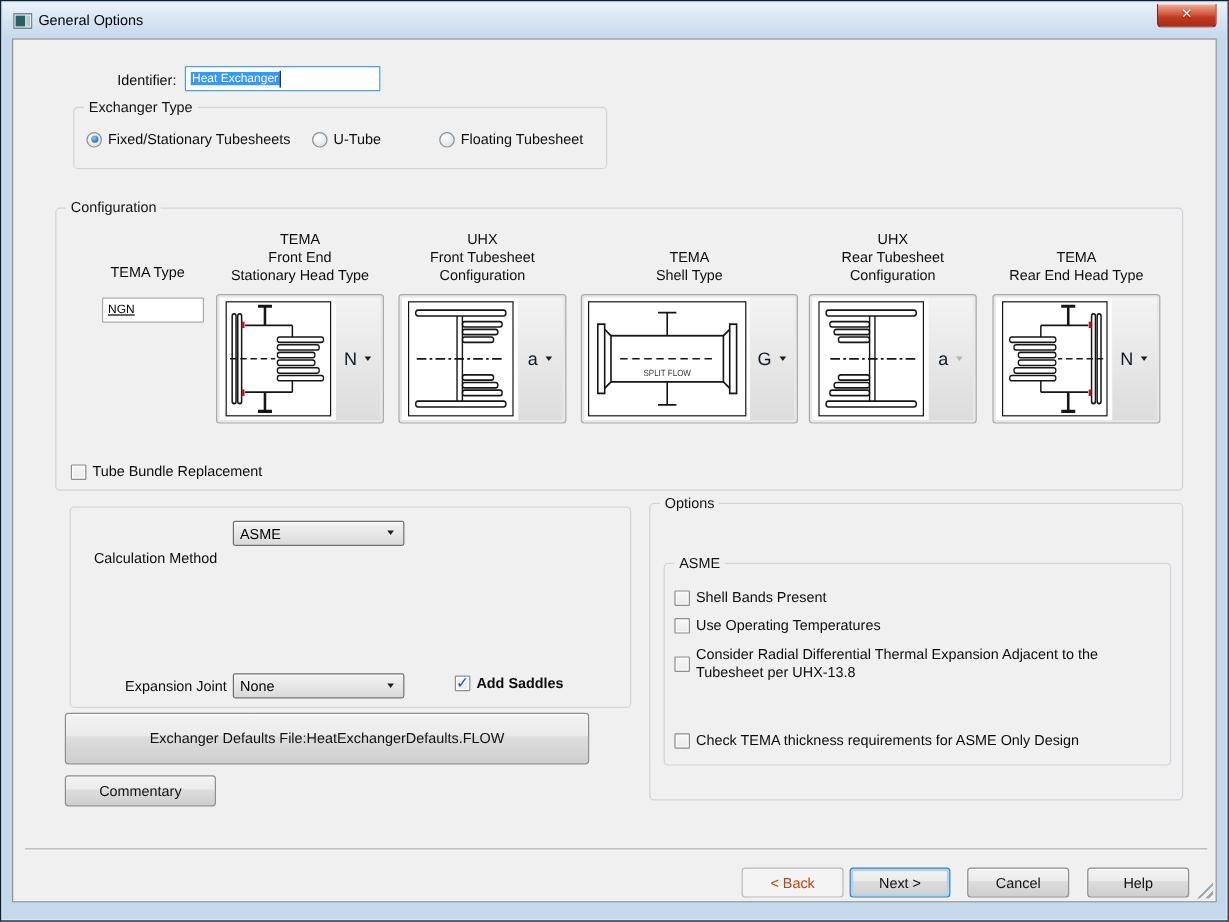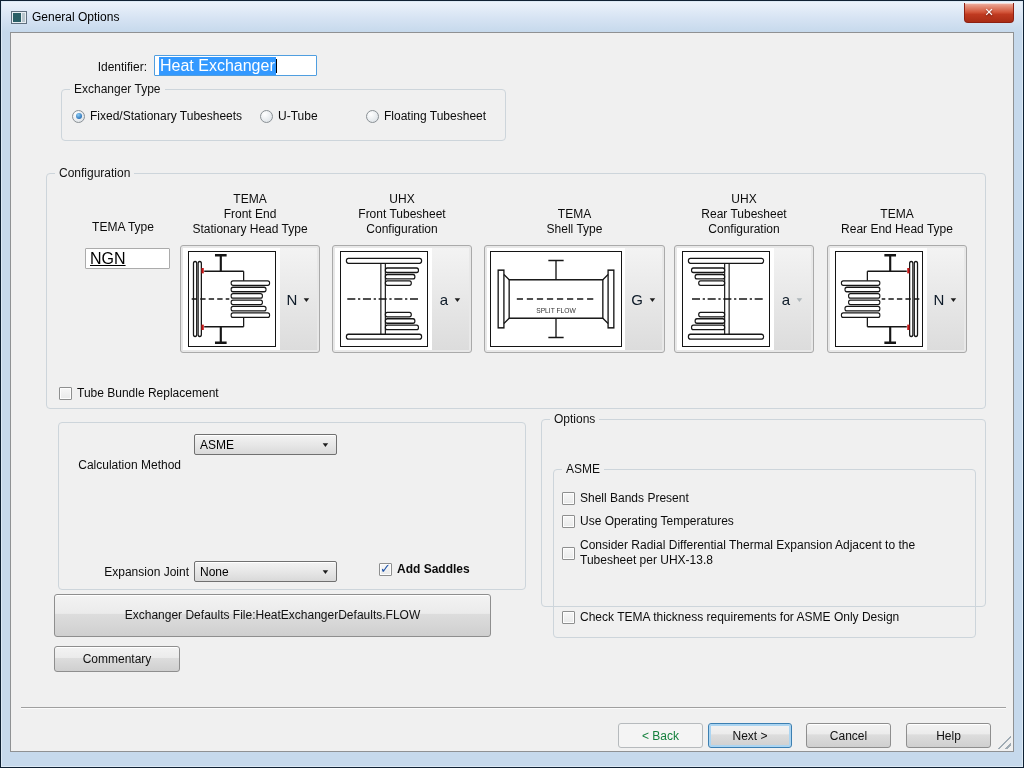--- a/index.html
+++ b/index.html
@@ -20,21 +20,21 @@
     background:#f0f0f0;border:1px solid #8f9193;}
   .lbl{font-size:12px;color:#0c0c0c;line-height:14px;}
   .right{text-align:right;}
   .center{text-align:center;}
   
   .gb{position:absolute;border:1px solid #cdd5db;border-radius:4px;}
   .gb>legend{position:absolute;top:-8px;left:8px;background:#f0f0f0;padding:0 4px;
     font-size:12px;color:#111;line-height:15px;}
   
   .textbox{position:absolute;background:#fff;border:1px solid #ababab;border-radius:1px;
-    display:flex;align-items:center;padding:0 4px;font-size:16px;color:#000;}
+    display:flex;align-items:center;padding:0 4px;font-size:10px;color:#000;}
   .textbox.focused{border-color:#4f9ee0;}
   .sel-text{background:#3399ff;color:#fff;padding:0 1px;}
   .caret{display:inline-block;width:1px;height:14px;background:#000;margin-left:0;}
   
   .radiorow{position:absolute;display:flex;align-items:center;gap:5px;}
   .radio{width:13px;height:13px;border:1px solid #8a9095;border-radius:50%;position:relative;
     background:radial-gradient(circle at 35% 30%,#ffffff,#dfe4e8 80%);flex:0 0 auto;}
   .radio.selected::after{content:"";position:absolute;left:2.5px;top:2.5px;width:6px;height:6px;
     border-radius:50%;background:radial-gradient(circle at 38% 32%,#8cccf5,#2a6fb5 75%);}
   
@@ -61,21 +61,21 @@
     justify-content:center;gap:6px;}
   .sel-letter{font-size:15px;color:#0d1a28;line-height:1;}
   .col-header{position:absolute;display:flex;flex-direction:column;justify-content:flex-end;
     font-size:12px;color:#0c0c0c;line-height:15px;text-align:center;}
   
   .btn{position:absolute;display:flex;align-items:center;justify-content:center;
     border:1px solid #8e8e8e;border-radius:3px;font-size:12px;color:#111;
     background:linear-gradient(180deg,#f3f3f3,#ebebeb 45%,#dddddd 46%,#cfcfcf);
     box-shadow:inset 0 1px 0 #fff;}
   .btn.focused{border-color:#3c7fb1;box-shadow:inset 0 0 0 2px #abd5f2, inset 0 1px 0 #fff;align-items:center;}
-  .btn.disabled{background:#f4f4f4;border-color:#b6babd;color:#15803d;box-shadow:none;}
+  .btn.disabled{background:#f4f4f4;border-color:#b6babd;color:#c2410c;box-shadow:none;}
   .btn.big{line-height:17px;}
   .separator{position:absolute;height:0;border-top:1px solid #a0a0a0;border-bottom:1px solid #fbfbfb;}
   .grip{position:absolute;right:2px;bottom:2px;width:14px;height:14px;
     background:repeating-linear-gradient(135deg,#9fabb4 0 2px,transparent 2px 5px);
     clip-path:polygon(100% 0,100% 100%,0 100%);}
 </style>
 </head>
 <body>
 
 <div class="window">
@@ -302,21 +302,21 @@
     </div>
 
     <div class="btn big" style="left:43px;top:561px;width:437px;height:43px;">
       <span>Exchanger Defaults File:</span>
       <span>HeatExchangerDefaults.FLOW</span>
     </div>
     <div class="btn" style="left:43px;top:613px;width:126px;height:26px;">
       <span>Commentary</span>
     </div>
 
-    <div class="gb" style="left:530px;top:386px;width:445px;height:188px;">
+    <div class="gb" style="left:530px;top:386px;width:445px;height:248px;">
       <legend>Options</legend>
     </div>
     <div class="gb" style="left:542px;top:436px;width:423px;height:169px;">
       <legend>ASME</legend>
     </div>
 
     <div class="cbrow" style="left:551px;top:458px;">
       <span class="checkbox"></span>
       <span class="lbl">Shell Bands Present</span>
     </div>

